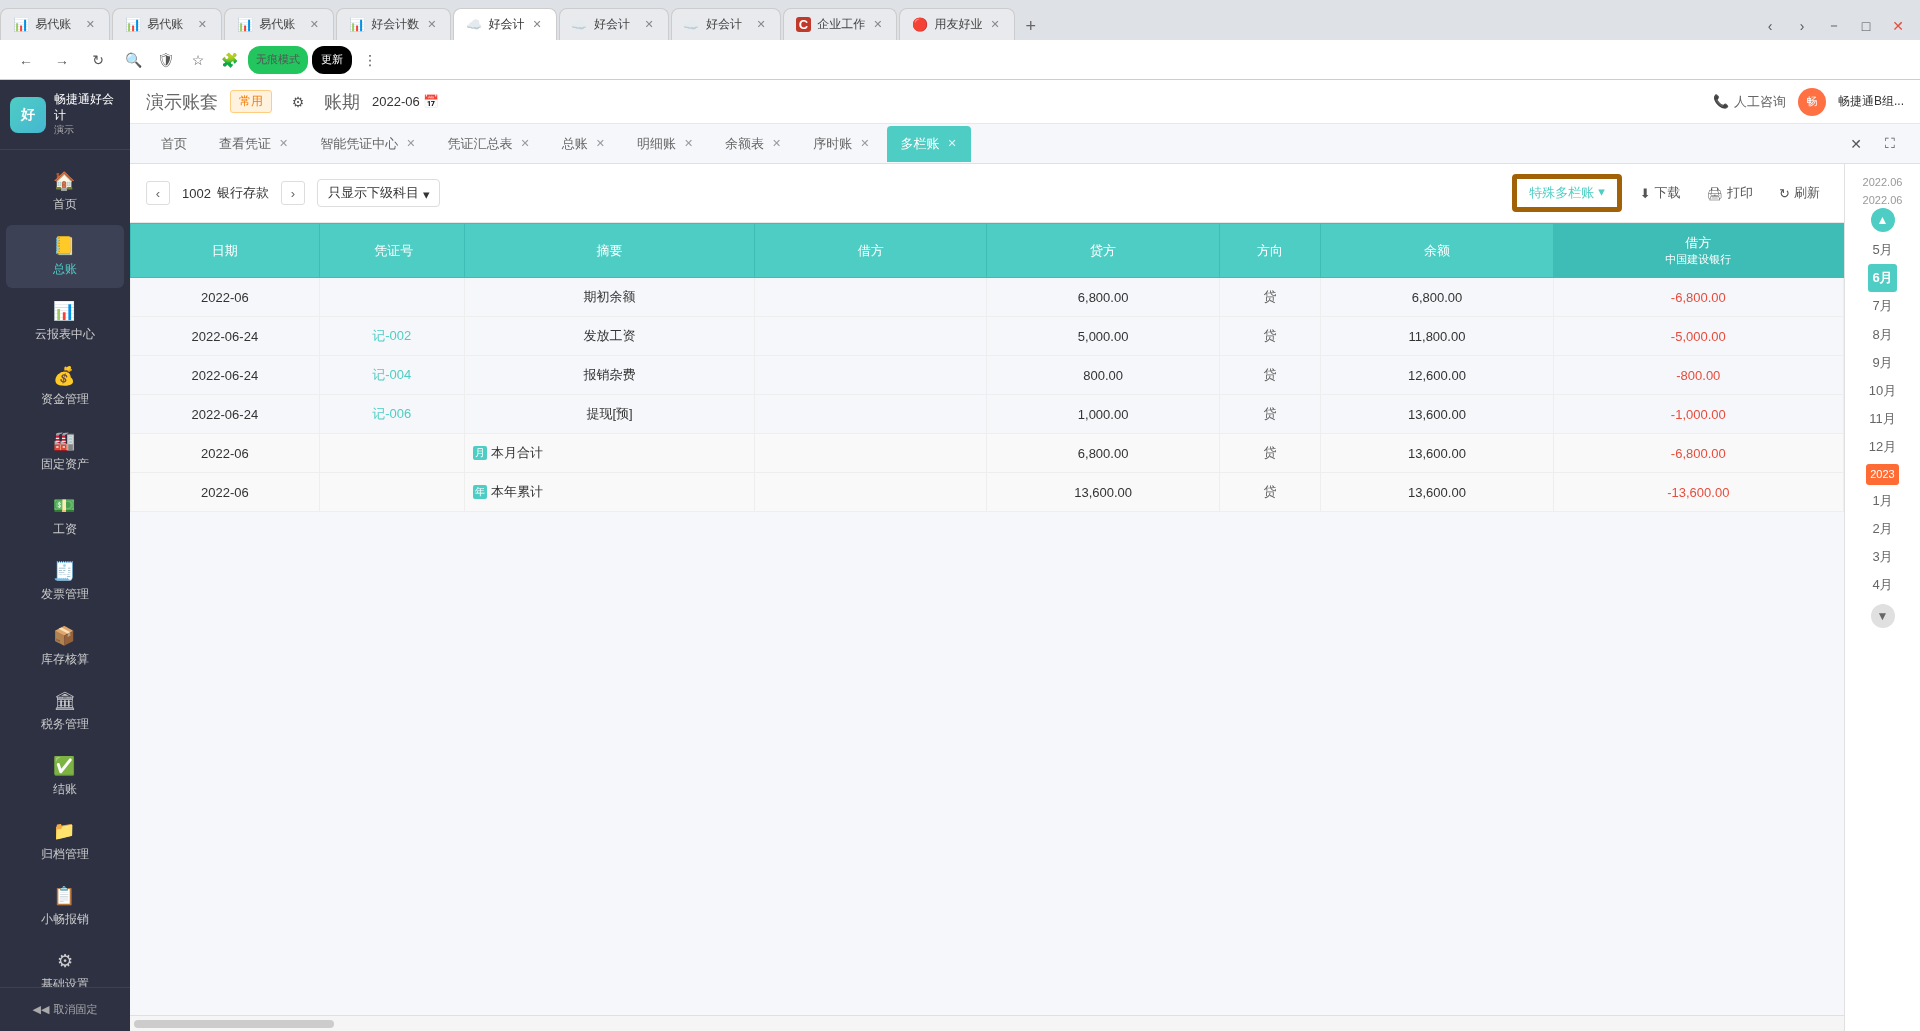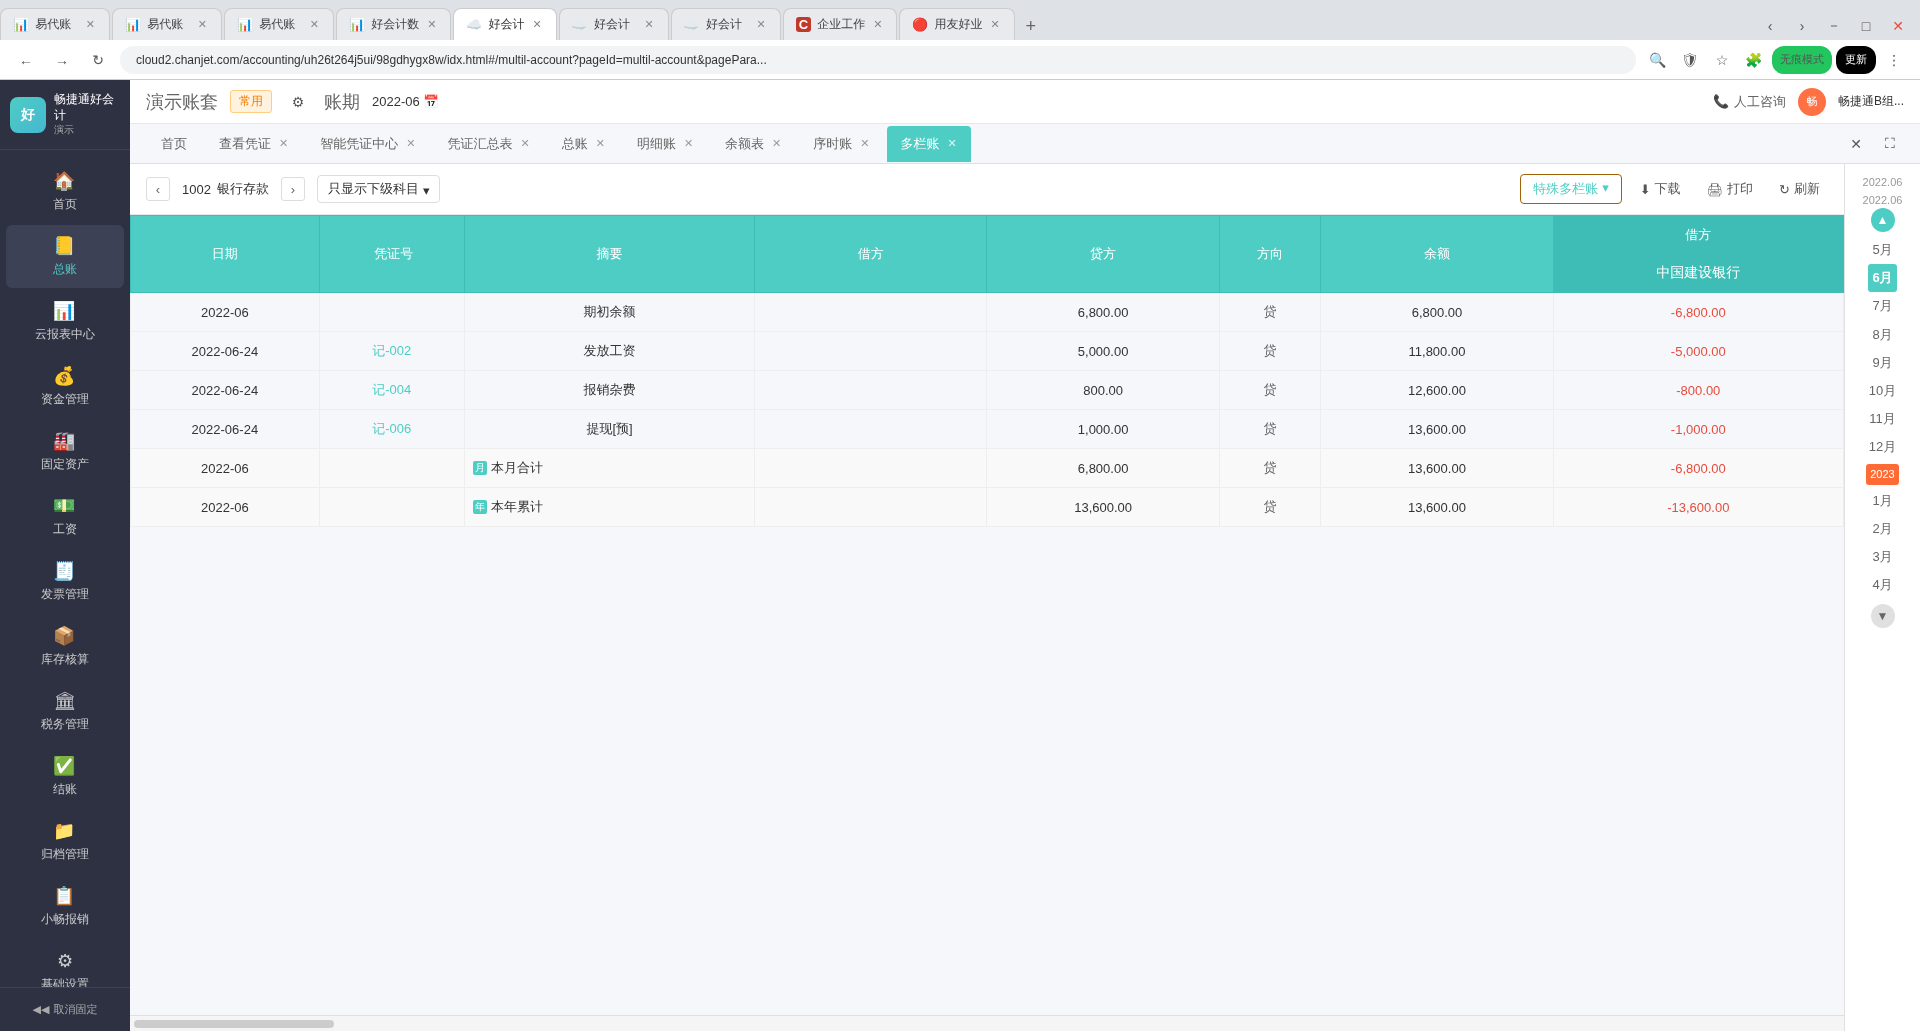--- a/index.html
+++ b/index.html
@@ -58,21 +58,21 @@
     .tab-right-controls { margin-left: auto; display: flex; align-items: center; gap: 6px; }
     .ledger-area { flex: 1; display: flex; flex-direction: column; overflow: hidden; }
 
     
     .ledger-toolbar { display: flex; align-items: center; padding: 10px 16px; gap: 12px; background: #fff; border-bottom: 1px solid #e8e8e8; }
     .nav-arrow { width: 24px; height: 24px; display: flex; align-items: center; justify-content: center; cursor: pointer; color: #666; border: 1px solid #ddd; border-radius: 3px; }
     .account-selector { display: flex; align-items: center; gap: 6px; font-size: 13px; color: #333; }
     .account-code { color: #333; font-weight: 500; }
     .subject-filter { display: flex; align-items: flex-end; gap: 4px; font-size: 13px; color: #333; border: 1px solid #ddd; border-radius: 4px; padding: 4px 10px; cursor: pointer; }
     .toolbar-right { margin-left: auto; display: flex; align-items: center; gap: 10px; }
-    .special-ledger-btn { border: 1px solid #a16207; color: #4ecdc4; background: #fff; border-radius: 4px; padding: 5px 12px; font-size: 13px; cursor: pointer; display: flex; align-items: flex-start; gap: 4px; }
+    .special-ledger-btn { border: 5px solid #a16207; color: #4ecdc4; background: #fff; border-radius: 4px; padding: 5px 12px; font-size: 13px; cursor: pointer; display: flex; align-items: flex-start; gap: 4px; }
     .action-btn { display: flex; align-items: center; gap: 4px; color: #555; cursor: pointer; font-size: 13px; padding: 5px 8px; border-radius: 4px; }
 
     
     .ledger-table { flex: 1; overflow: auto; }
     table { width: 100%; border-collapse: collapse; }
     thead tr { background: #4ecdc4; }
     thead th { color: #fff; padding: 10px 8px; text-align: center; font-size: 13px; font-weight: normal; border: 1px solid #3dbdb5; }
     .th-special { background: #3dbdb5; }
     tbody tr { border-bottom: 1px solid #eee; }
     tbody td { padding: 10px 8px; text-align: center; font-size: 13px; color: #333; border: 1px solid #eee; }
@@ -152,21 +152,20 @@
       <div class="tab-ctrl-btn">›</div>
       <div class="tab-ctrl-btn">－</div>
       <div class="tab-ctrl-btn">□</div>
       <div class="tab-ctrl-btn" style="color:#e74c3c;">✕</div>
     </div>
   </div>
   <div class="address-bar">
     <div class="nav-btn">←</div>
     <div class="nav-btn">→</div>
     <div class="nav-btn">↻</div>
-    <input class="url-input" readonly="" style="flex: 1 1 0%;" value="cloud2.chanjet.com/accounting/uh26t264j5ui/98gdhygx8w/idx.html#/multil-account?pageId=multil-account&amp;pagePara...">
     <div class="browser-actions">
       <div class="browser-action-btn">🔍</div>
       <div class="browser-action-btn">🛡</div>
       <div class="browser-action-btn">☆</div>
       <div class="browser-action-btn">🧩</div>
       <div class="browser-action-btn" style="font-size:11px;background:#22c55e;padding:3px 8px;border-radius:12px;min-width:60px;text-align:center;">无痕模式</div>
       <div class="browser-action-btn" style="font-size:11px;background:#000000;color:white;padding:3px 8px;border-radius:12px;min-width:40px;text-align:center;">更新</div>
       <div class="browser-action-btn">⋮</div>
     </div>
   </div>
@@ -348,21 +347,21 @@
               <tr>
                 <th style="width:130px;">日期</th>
                 <th style="width:100px;padding-left:12px;">凭证号</th>
                 <th style="width:200px;">摘要</th>
                 <th style="width:160px;">借方</th>
                 <th style="width:160px;">贷方</th>
                 <th style="width:70px;">方向</th>
                 <th style="width:160px;">余额</th>
                 <th class="th-special" style="width:200px;">
                   <div>借方</div>
-                  <div style="font-size:14px;margin-top:20px;">中国建设银行</div>
+                  <div style="font-size:11px;margin-top:0;">中国建设银行</div>
                 </th>
               </tr>
             </thead>
             <tbody>
 
               <tr>
                 <td>2022-06</td>
                 <td></td>
                 <td>期初余额</td>
                 <td class="td-right"></td>

